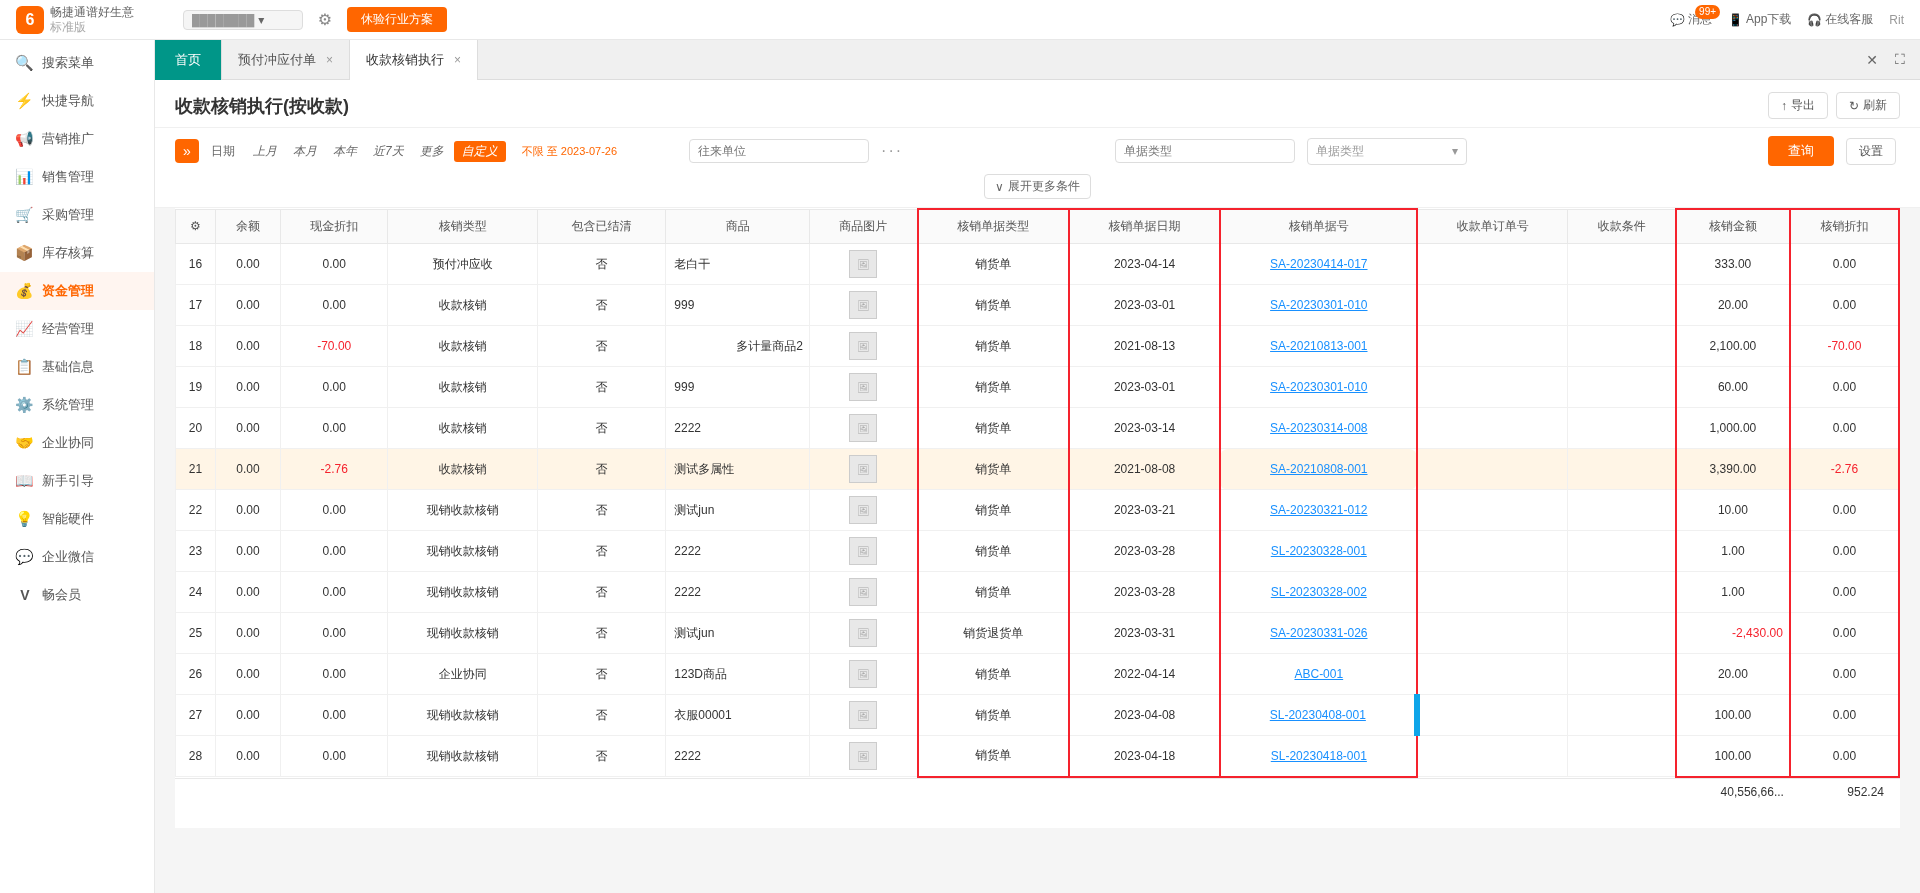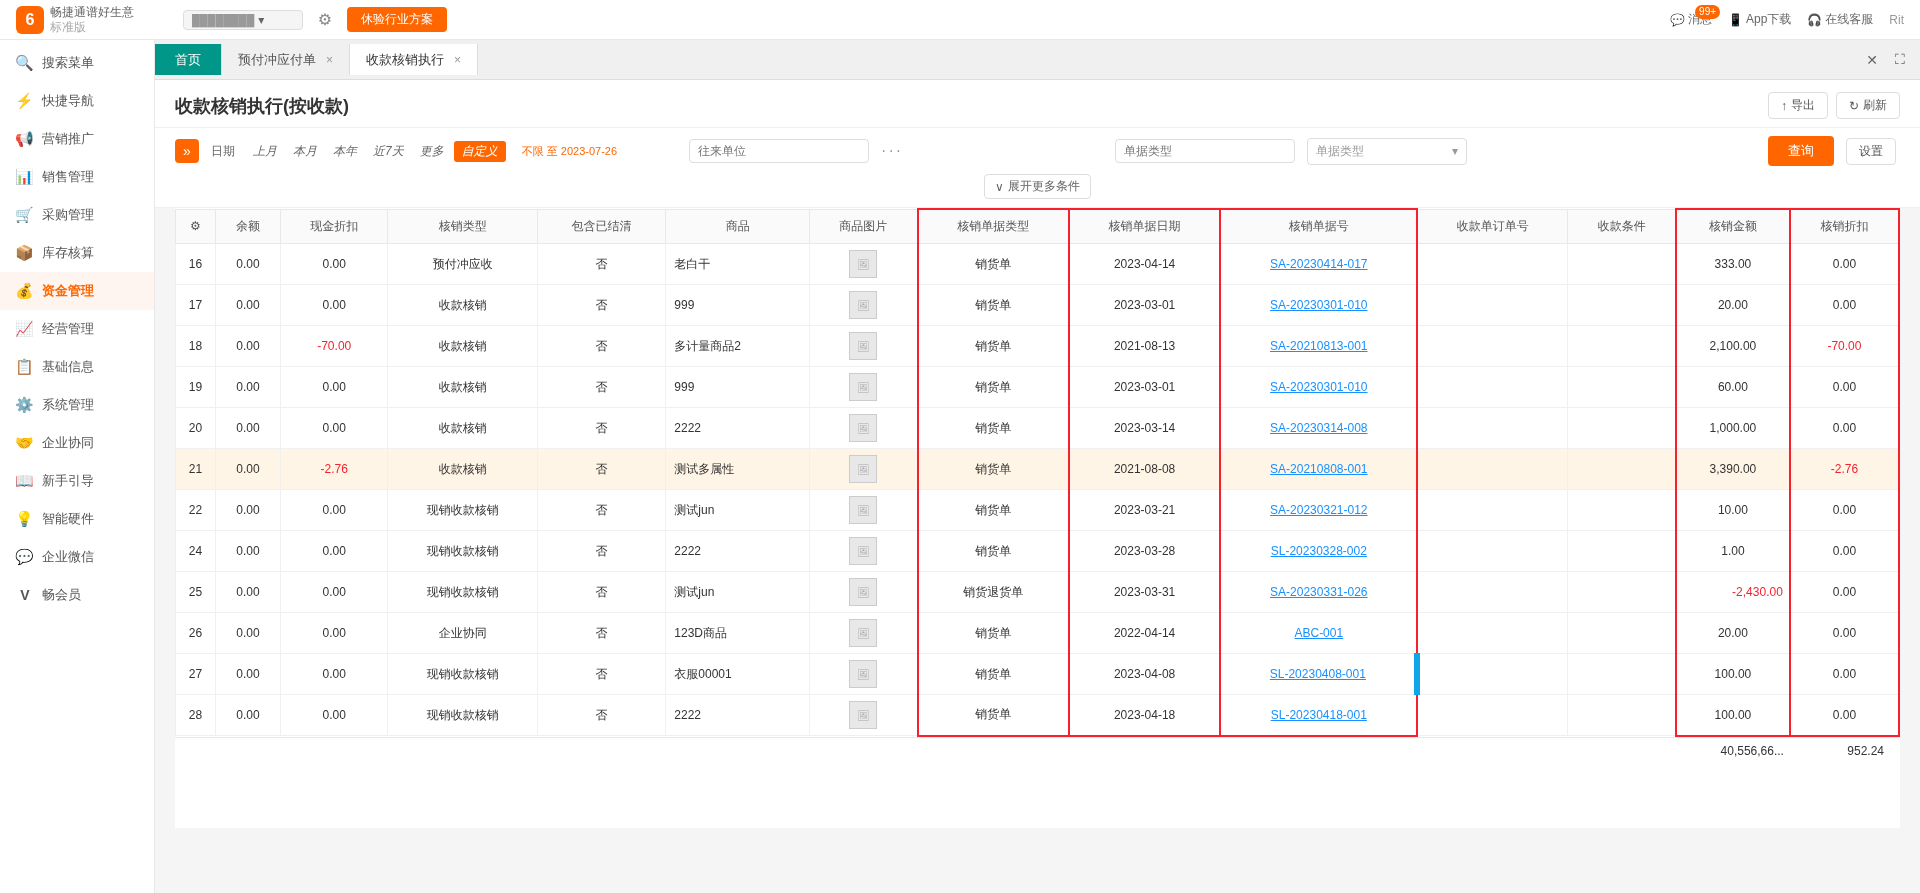--- a/index.html
+++ b/index.html
@@ -25,21 +25,21 @@
     .sidebar { width: 155px; background: #fff; border-right: 1px solid #e8e8e8; display: flex; flex-direction: column; padding-top: 4px; }
     .sidebar-item { display: flex; align-items: center; gap: 8px; padding: 10px 16px; cursor: pointer; font-size: 13px; color: #555; transition: background 0.2s; }
     .sidebar-item.active { background: #fff5f0; color: #f60; font-weight: bold; }
     .sidebar-icon { width: 18px; height: 18px; display: flex; align-items: center; justify-content: center; font-size: 15px; }
 
     
     .main { flex: 1; display: flex; flex-direction: column; overflow: hidden; }
 
     
     .tab-bar { display: flex; align-items: center; background: #f0f0f0; border-bottom: 1px solid #ddd; height: 40px; padding: 0 0 0 0; }
-    .tab { display: flex; align-items: center; gap: 6px; padding: 0 16px; height: 31px; cursor: pointer; font-size: 13px; color: #555; border-right: 1px solid #ddd; position: relative; }
+    .tab { display: flex; align-items: center; gap: 6px; padding: 0 16px; height: 40px; cursor: pointer; font-size: 13px; color: #555; border-right: 1px solid #ddd; position: relative; }
     .tab.active { background: #fff; color: #333; font-weight: 500; }
     .tab-home { background: #009688; color: #fff; padding: 0 20px; }
     .tab-close { color: #999; font-size: 12px; margin-left: 4px; cursor: pointer; }
     .tab-bar-spacer { flex: 1; }
     .tab-bar-actions { display: flex; align-items: center; padding: 0 8px; gap: 4px; }
     .tab-action-btn { width: 24px; height: 24px; border: none; background: none; cursor: pointer; color: #666; font-size: 14px; display: flex; align-items: center; justify-content: center; }
 
     
     .page-header { padding: 12px 20px 8px; display: flex; align-items: center; justify-content: space-between; background: #fff; border-bottom: 1px solid #f0f0f0; }
     .page-title { font-size: 18px; font-weight: bold; color: #333; }
@@ -309,21 +309,21 @@
     <td></td>
     <td style="border-left:2px solid #f5222d;border-right:2px solid #f5222d;">20.00</td>
     <td style="border-right:2px solid #f5222d;">0.00</td>
   </tr>
             <tr>
     <td>18</td>
     <td>0.00</td>
     <td style="color:#f5222d;">-70.00</td>
     <td>收款核销</td>
     <td>否</td>
-    <td style="text-align:left;padding-left:8px;">多计量商品2</td>
+    <td style="text-align:right;padding-left:8px;">多计量商品2</td>
     <td>
                 <div style="width:28px;height:28px;background:#e8e8e8;border:1px solid #ccc;display:flex;align-items:center;justify-content:center;margin:auto;">
   <span style="font-size:10px;color:#aaa;">🖼</span>
                 </div>
               </td>
     <td style="border-left:2px solid #f5222d;border-right:2px solid #f5222d;">销货单</td>
     <td style="border-right:2px solid #f5222d;">2021-08-13</td>
     <td style="border-right:2px solid #f5222d;"><span class="link-text">SA-20210813-001</span></td>
     <td></td>
     <td></td>
@@ -377,21 +377,21 @@
     <td>收款核销</td>
     <td>否</td>
     <td style="text-align:left;padding-left:8px;">测试多属性</td>
     <td>
                 <div style="width:28px;height:28px;background:#e8e8e8;border:1px solid #ccc;display:flex;align-items:center;justify-content:center;margin:auto;">
   <span style="font-size:10px;color:#aaa;">🖼</span>
                 </div>
               </td>
     <td style="border-left:2px solid #f5222d;border-right:2px solid #f5222d;">销货单</td>
     <td style="border-right:2px solid #f5222d;">2021-08-08</td>
-    <td style="border-right:2px solid #f5222d;"><span class="link-text">SA-20210808-001</span></td>
+    <td style="border-right:2px solid #f5222d;border-radius:8px;"><span class="link-text">SA-20210808-001</span></td>
     <td></td>
     <td></td>
     <td style="border-left:2px solid #f5222d;border-right:2px solid #f5222d;">3,390.00</td>
     <td style="border-right:2px solid #f5222d;color:#f5222d;">-2.76</td>
   </tr>
             <tr>
     <td>22</td>
     <td>0.00</td>
     <td style="">0.00</td>
     <td>现销收款核销</td>
@@ -401,20 +401,40 @@
                 <div style="width:28px;height:28px;background:#e8e8e8;border:1px solid #ccc;display:flex;align-items:center;justify-content:center;margin:auto;">
   <span style="font-size:10px;color:#aaa;">🖼</span>
                 </div>
               </td>
     <td style="border-left:2px solid #f5222d;border-right:2px solid #f5222d;">销货单</td>
     <td style="border-right:2px solid #f5222d;">2023-03-21</td>
     <td style="border-right:2px solid #f5222d;"><span class="link-text">SA-20230321-012</span></td>
     <td></td>
     <td></td>
     <td style="border-left:2px solid #f5222d;border-right:2px solid #f5222d;">10.00</td>
+    <td style="border-right:2px solid #f5222d;">0.00</td>
+  </tr>
+            <tr>
+    <td>23</td>
+    <td>0.00</td>
+    <td style="">0.00</td>
+    <td>现销收款核销</td>
+    <td>否</td>
+    <td style="text-align:left;padding-left:8px;">2222</td>
+    <td>
+                <div style="width:28px;height:28px;background:#e8e8e8;border:1px solid #ccc;display:flex;align-items:center;justify-content:center;margin:auto;">
+  <span style="font-size:10px;color:#aaa;">🖼</span>
+                </div>
+              </td>
+    <td style="border-left:2px solid #f5222d;border-right:2px solid #f5222d;">销货单</td>
+    <td style="border-right:2px solid #f5222d;">2023-03-28</td>
+    <td style="border-right:2px solid #f5222d;"><span class="link-text">SL-20230328-001</span></td>
+    <td></td>
+    <td></td>
+    <td style="border-left:2px solid #f5222d;border-right:2px solid #f5222d;">1.00</td>
     <td style="border-right:2px solid #f5222d;">0.00</td>
   </tr>
             <tr>
     <td>24</td>
     <td>0.00</td>
     <td style="">0.00</td>
     <td>现销收款核销</td>
     <td>否</td>
     <td style="text-align:left;padding-left:8px;">2222</td>
     <td>

